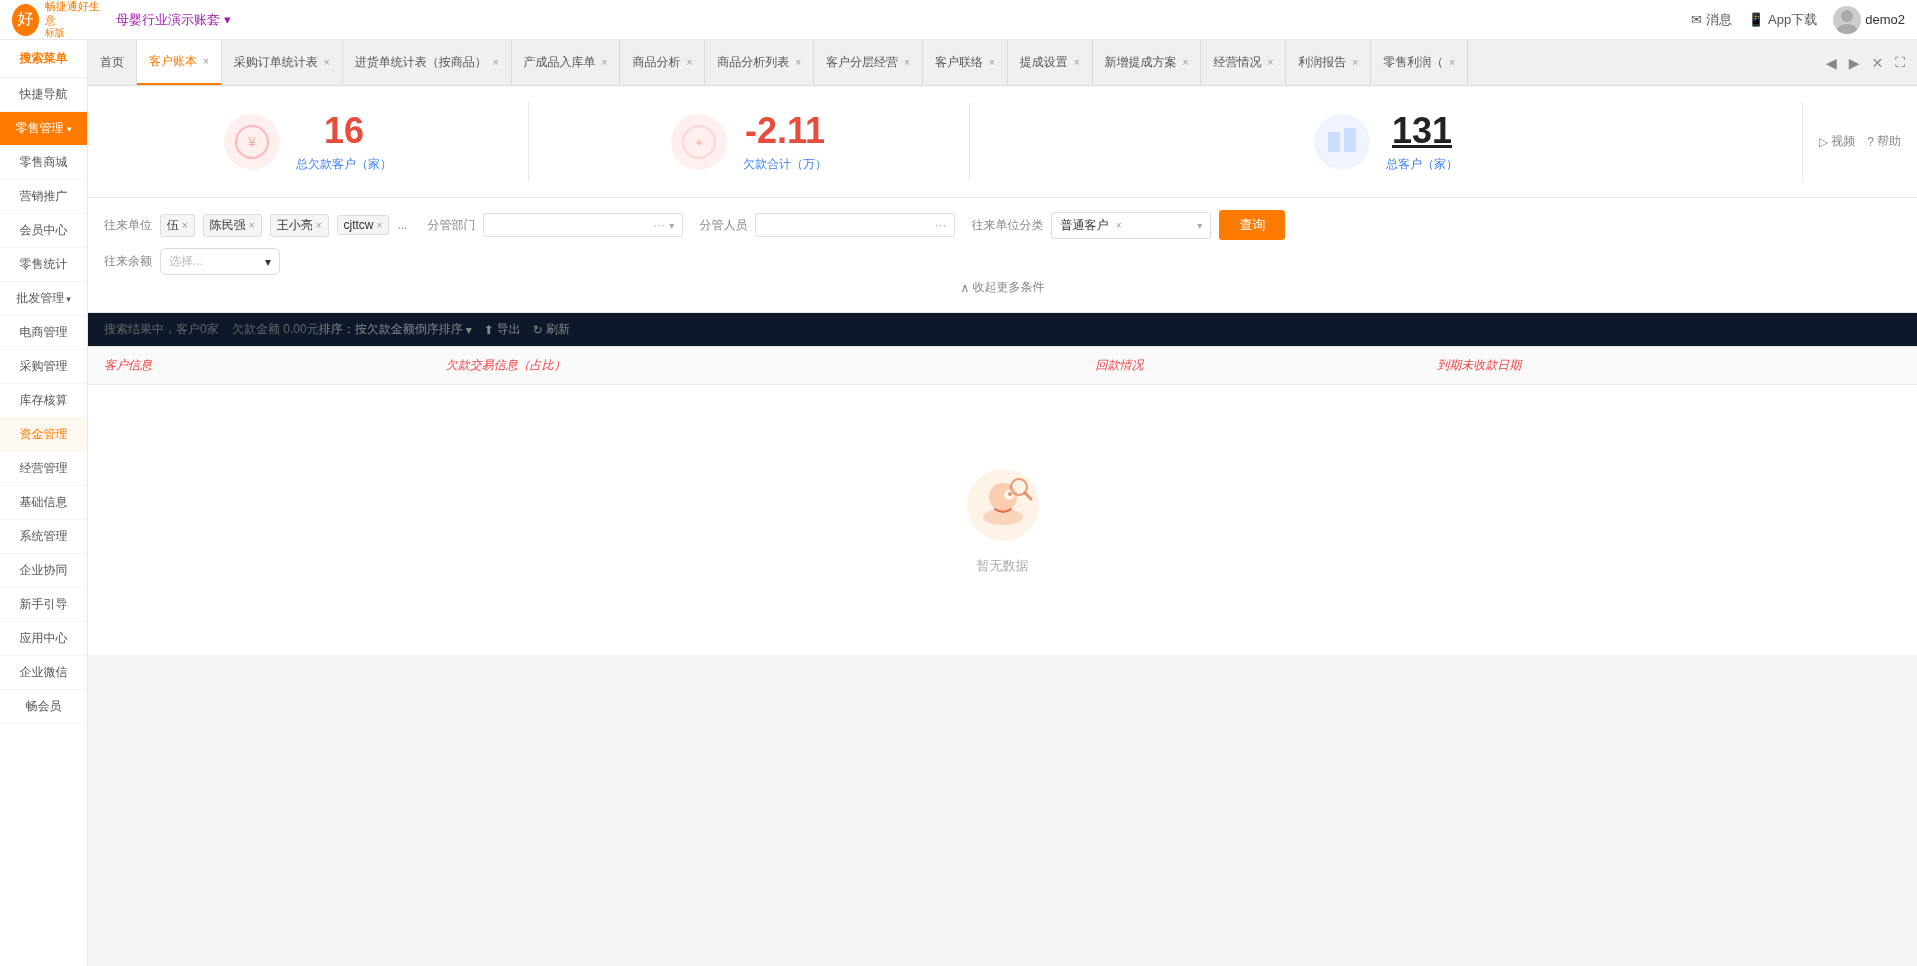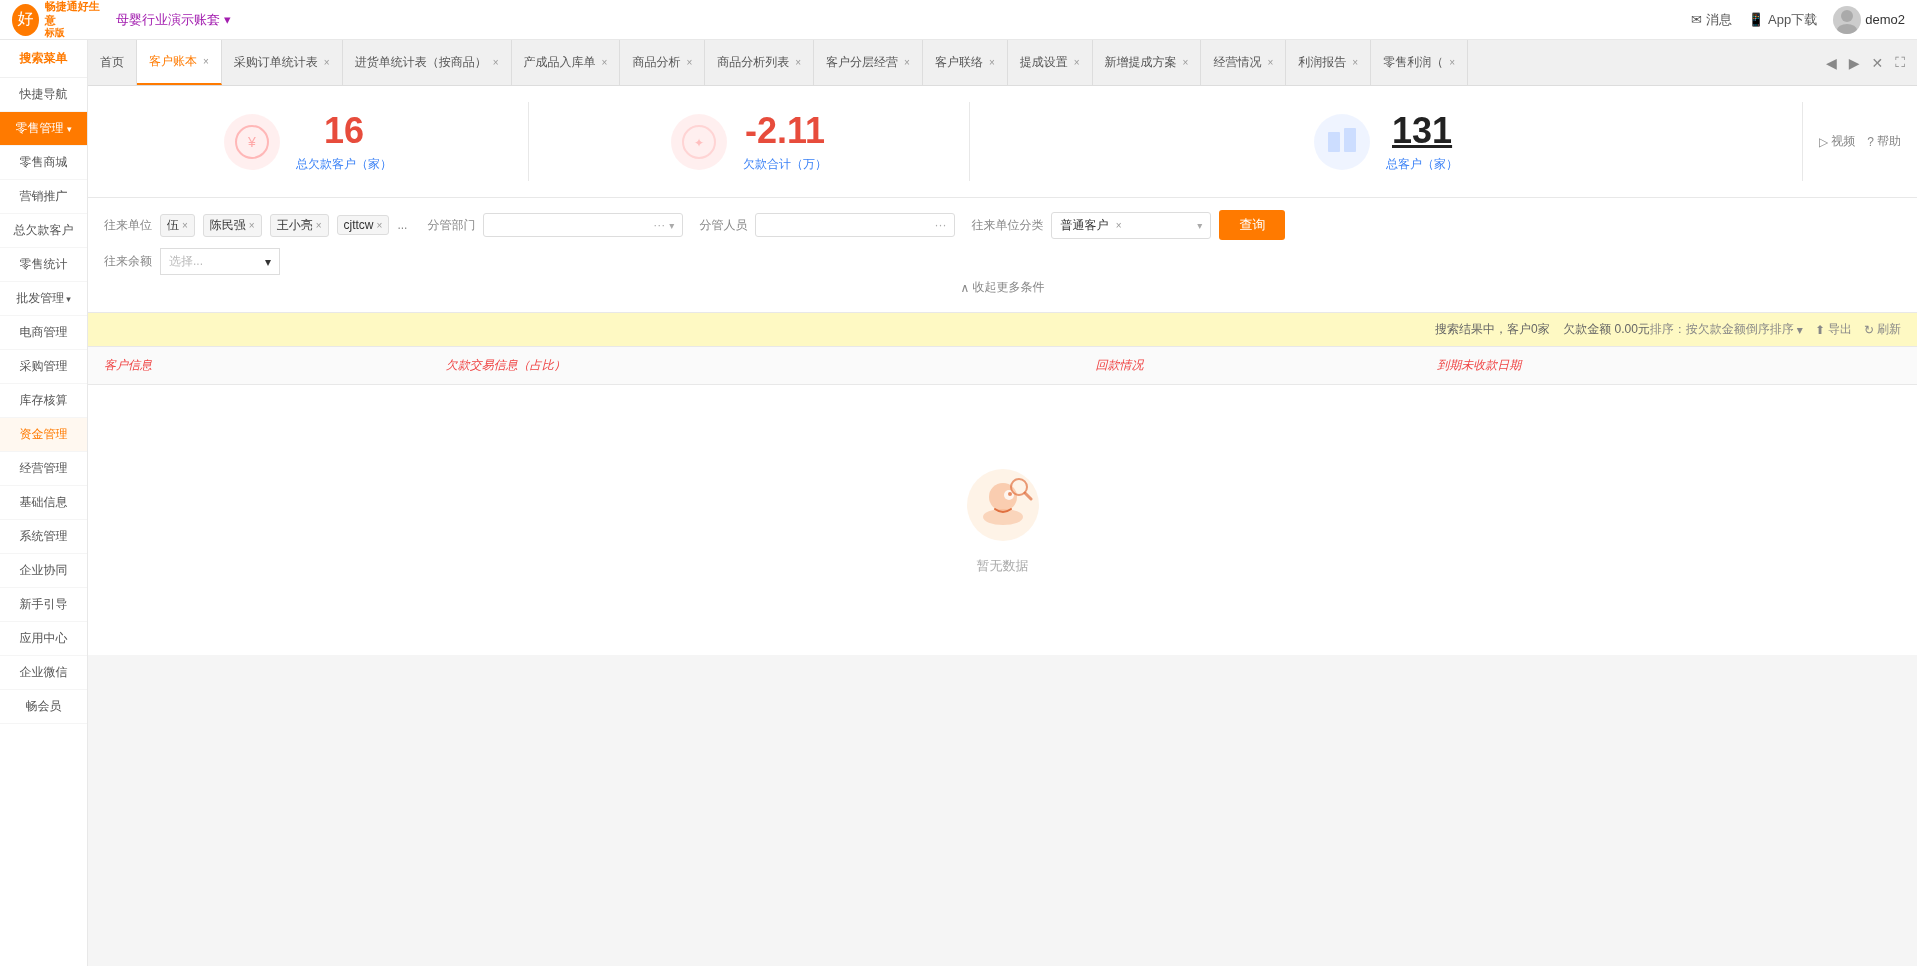--- a/index.html
+++ b/index.html
@@ -14,21 +14,21 @@
       justify-content: space-between;
       padding: 0 12px;
       border-bottom: 1px solid #e8e8e8;
       position: fixed;
       top: 0; left: 0; right: 0;
       z-index: 100;
     }
     .top-bar-left { display: flex; align-items: center; gap: 8px; }
     .logo-area { display: flex; align-items: center; gap: 6px; width: 88px; }
     .logo-icon { width: 32px; height: 32px; background: #ff7a00; border-radius: 50%; display: flex; align-items: center; justify-content: center; color: #fff; font-size: 16px; }
-    .logo-text { font-size: 11px; color: #ff7a00; line-height: 1.2; font-weight: bold; }
+    .logo-text { font-size: 11px; color: #ff7a00; line-height: 1.2; font-weight: normal; }
     .company-select { display: flex; align-items: center; gap: 4px; font-size: 13px; color: #a21caf; cursor: pointer; padding: 4px 8px; border-radius: 4px; }
 
     .top-bar-right { display: flex; align-items: center; gap: 16px; }
     .top-bar-btn { display: flex; align-items: center; gap: 4px; cursor: pointer; color: #555; font-size: 13px; }
     .avatar { width: 28px; height: 28px; border-radius: 50%; background: #ccc; display: flex; align-items: center; justify-content: center; overflow: hidden; }
     .user-name { font-size: 13px; color: #333; cursor: pointer; }
 
     
     .layout { display: flex; margin-top: 40px; height: calc(100vh - 40px); }
 
@@ -160,42 +160,42 @@
       gap: 4px;
     }
     .filter-select .placeholder { color: #bbb; flex: 1; }
     .filter-select .arrow { color: #aaa; font-size: 10px; }
 
     .filter-input-row { display: flex; align-items: center; gap: 8px; }
     .filter-select-sm {
       display: flex;
       align-items: center;
       border: 1px solid #ddd;
-      border-radius: 0;
+      border-radius: 6px;
       padding: 4px 8px;
       min-width: 120px;
       cursor: pointer;
       background: #fff;
       font-size: 12px;
       gap: 4px;
     }
 
     .collapse-row { text-align: center; padding: 4px 0; }
     .collapse-btn { color: #888; font-size: 12px; cursor: pointer; background: none; border: none; display: inline-flex; align-items: center; gap: 3px; }
 
     
     .search-summary {
       padding: 8px 16px;
       font-size: 12px;
       color: #666;
-      background: #fef9c3;
+      background: #0f172a;
       border-bottom: 1px solid #e8e8e8;
       display: flex;
       align-items: center;
-      justify-content: flex-end;
+      justify-content: flex-start;
     }
     .search-actions { display: flex; align-items: center; gap: 12px; font-size: 12px; color: #888; }
     .search-actions span { display: flex; align-items: center; gap: 3px; cursor: pointer; }
 
     
     .data-table { background: #fff; width: 100%; border-collapse: collapse; }
     .data-table th {
       padding: 10px 16px;
       font-size: 12px;
       color: #ef4444;
@@ -299,21 +299,21 @@
 
   <div class="sidebar">
     <div class="sidebar-search">搜索菜单</div>
     <div class="sidebar-nav-item">快捷导航</div>
     <div class="sidebar-nav-item active">
       <span>零售管理</span>
       <span style="font-size:9px;">▾</span>
     </div>
     <div class="sidebar-nav-item">零售商城</div>
     <div class="sidebar-nav-item">营销推广</div>
-    <div class="sidebar-nav-item">总欠款客户</div>
+    <div class="sidebar-nav-item">会员中心</div>
     <div class="sidebar-nav-item">零售统计</div>
     <div class="sidebar-nav-item has-sub">
       <span>批发管理</span>
       <span style="font-size:9px;">▾</span>
     </div>
     <div class="sidebar-nav-item">电商管理</div>
     <div class="sidebar-nav-item">采购管理</div>
     <div class="sidebar-nav-item">库存核算</div>
     <div class="sidebar-nav-item" style="background:#fff8f0; color:#ff7a00;">资金管理</div>
     <div class="sidebar-nav-item">经营管理</div>

